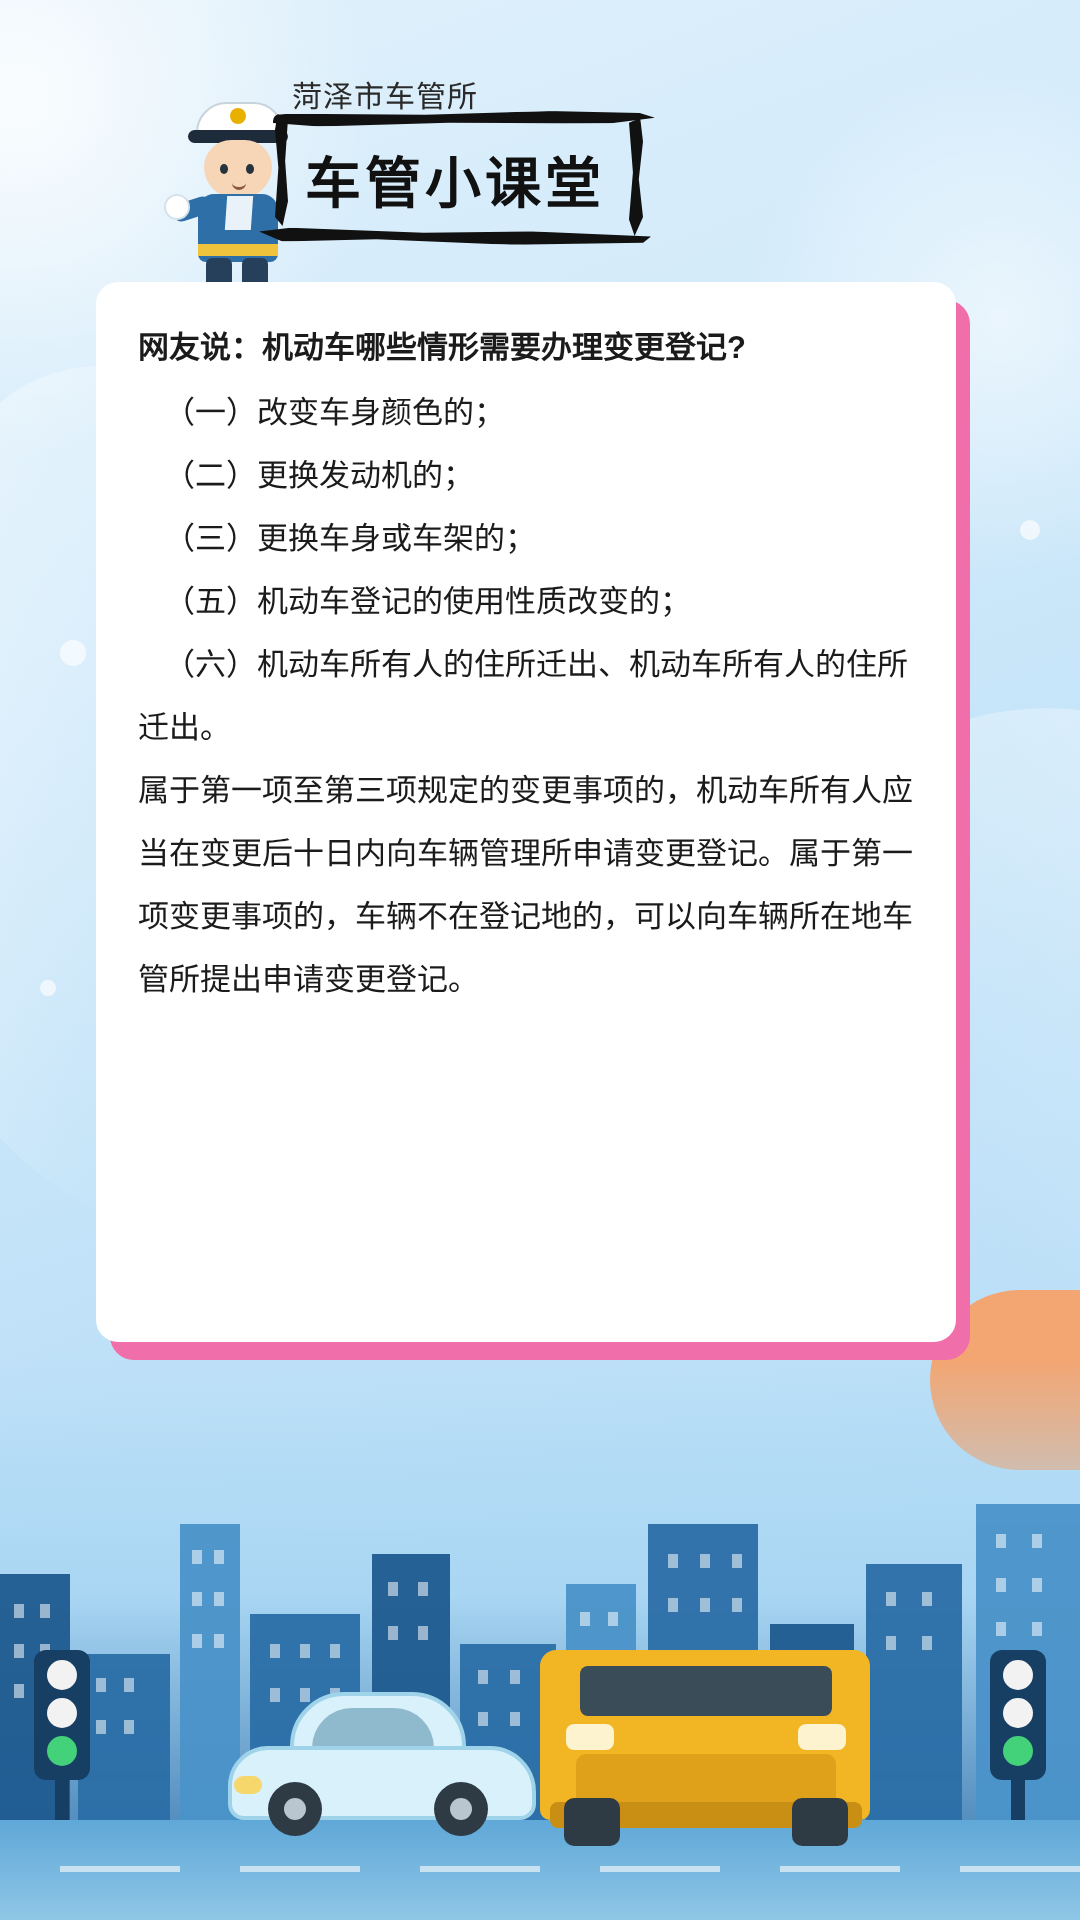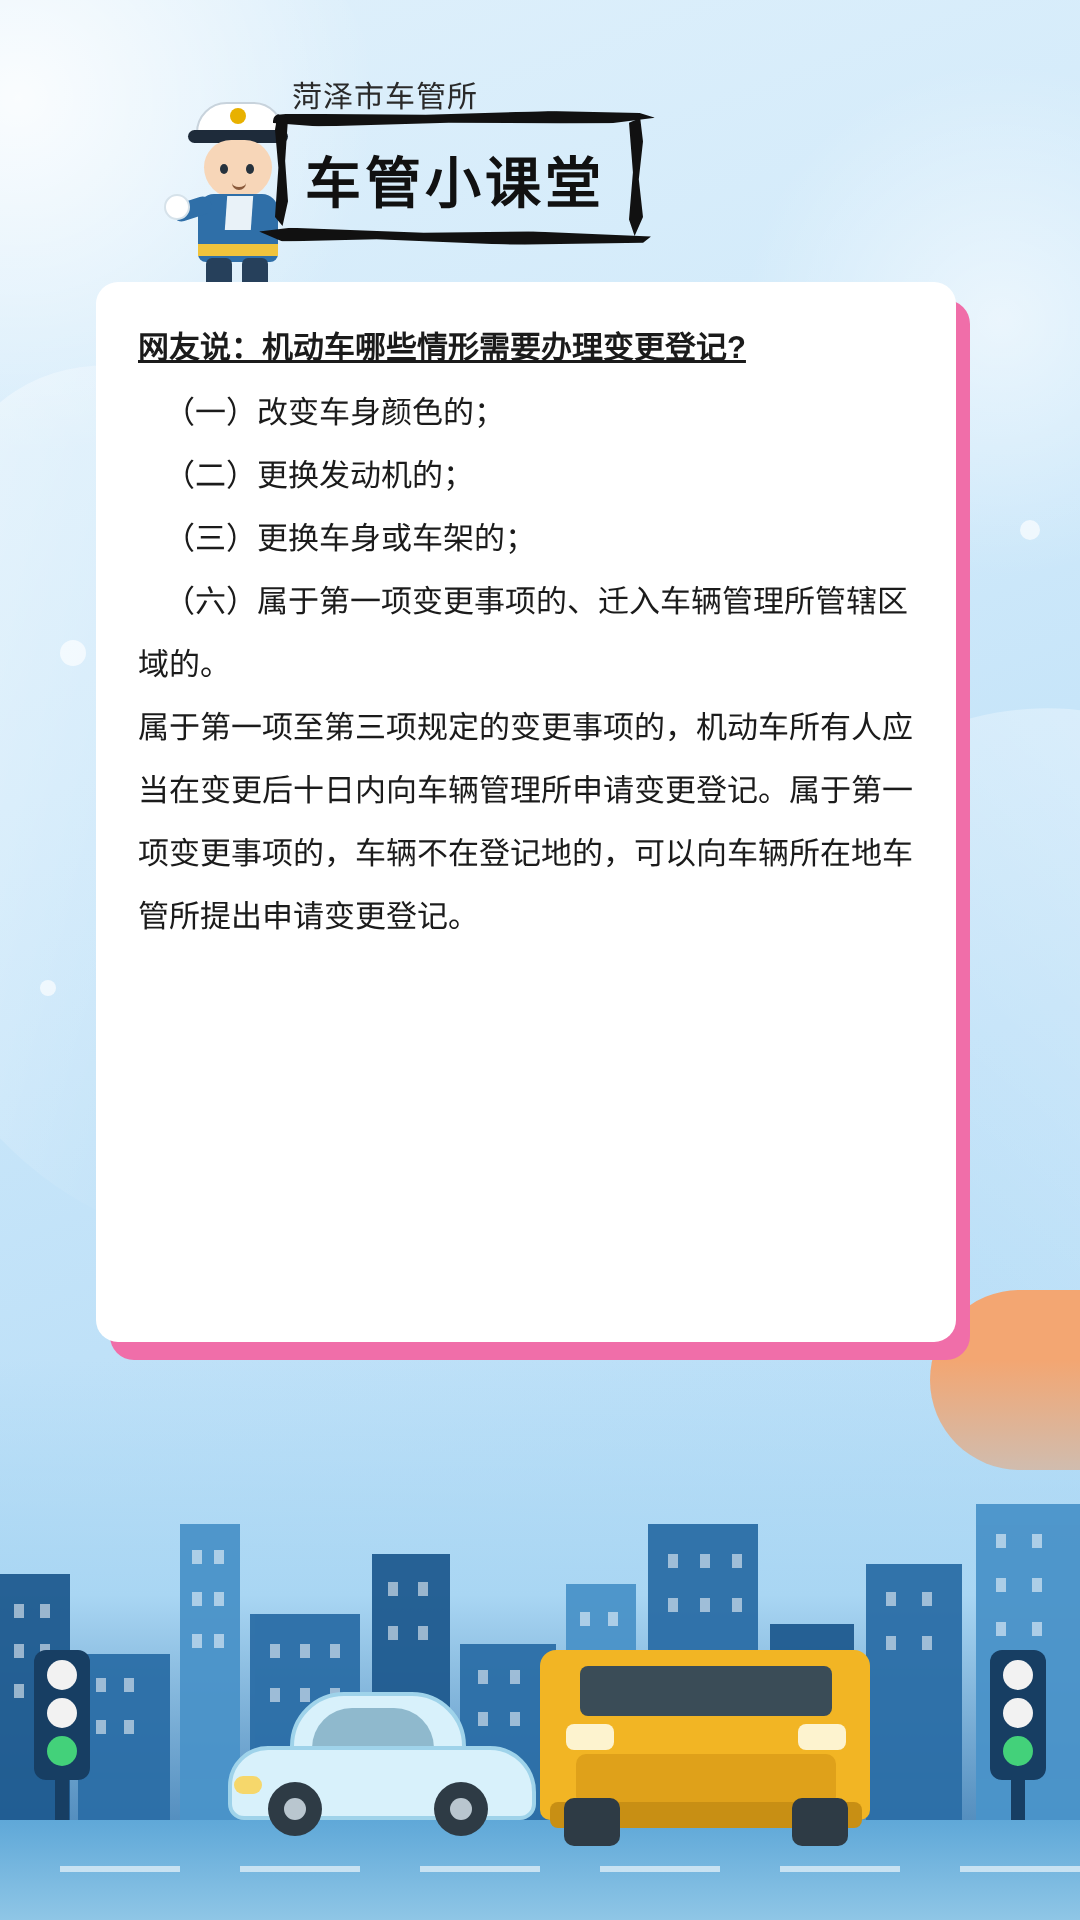--- a/index.html
+++ b/index.html
@@ -259,21 +259,20 @@
   }
   .q-line, .a-line, .item-line, .tail-line {
     color: #1b1b1b;
     font-size: 31px;
     line-height: 63px;
     font-family: "Liberation Sans", "DejaVu Sans", sans-serif;
   }
   .q-line {
     font-weight: bold;
     margin-bottom: 2px;
-    text-decoration: underline;
   }
   .a-block {
     text-indent: 0;
   }
   .item-line {
     text-indent: 26px;
   }
   .tail-block {
     text-indent: 0;
   }
@@ -500,21 +499,22 @@
       <div class="title-text">车管小课堂</div>
     </div>
   </div>
 
   <div class="card-shadow"></div>
   <div class="card">
     <div class="q-line">网友说：机动车哪些情形需要办理变更登记?</div>
     <div class="item-line">（一）改变车身颜色的；</div>
     <div class="item-line">（二）更换发动机的；</div>
     <div class="item-line">（三）更换车身或车架的；</div>
-    <div class="item-line">（六）属于第一项变更事项的、迁入车辆管理所管辖区域的。</div>
+    <div class="item-line">（五）机动车登记的使用性质改变的；</div>
+    <div class="item-line">（六）机动车所有人的住所迁出、机动车所有人的住所迁出。</div>
     <div class="tail-line tail-block">属于第一项至第三项规定的变更事项的，机动车所有人应当在变更后十日内向车辆管理所申请变更登记。属于第一项变更事项的，车辆不在登记地的，可以向车辆所在地车管所提出申请变更登记。</div>
   </div>
 
   <div class="city">
     <div class="sky-band"></div>
 
     <div class="bldg dark" style="left:0px; width:70px; height:250px;">
       <div class="win" style="left:14px; top:30px;"></div>
       <div class="win" style="left:40px; top:30px;"></div>
       <div class="win" style="left:14px; top:70px;"></div>

